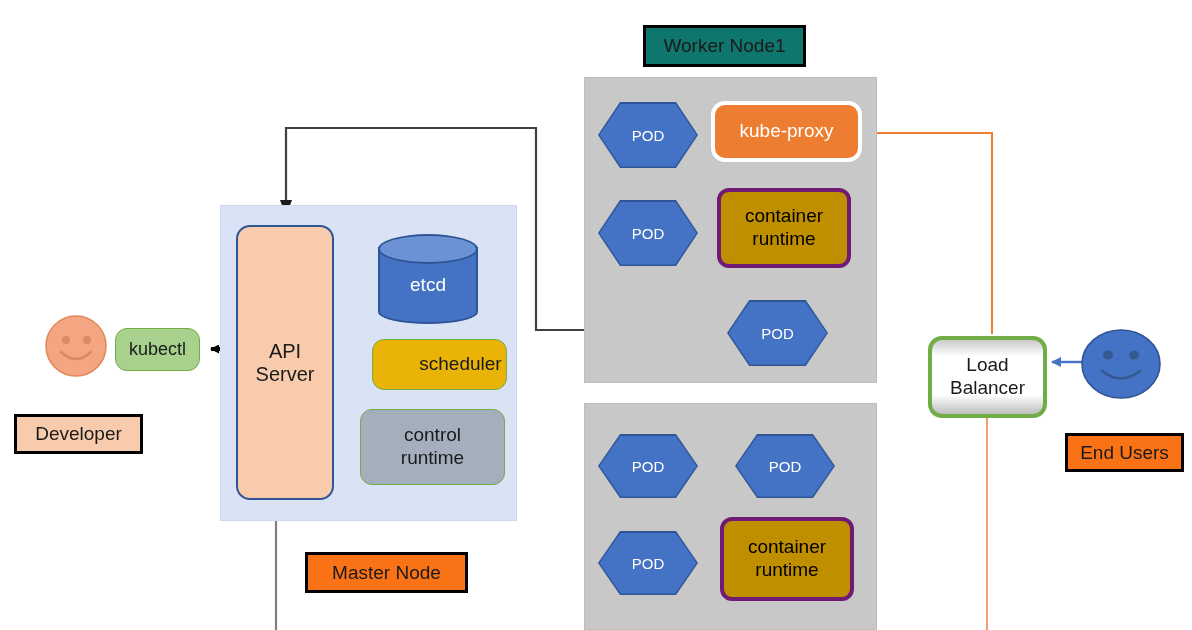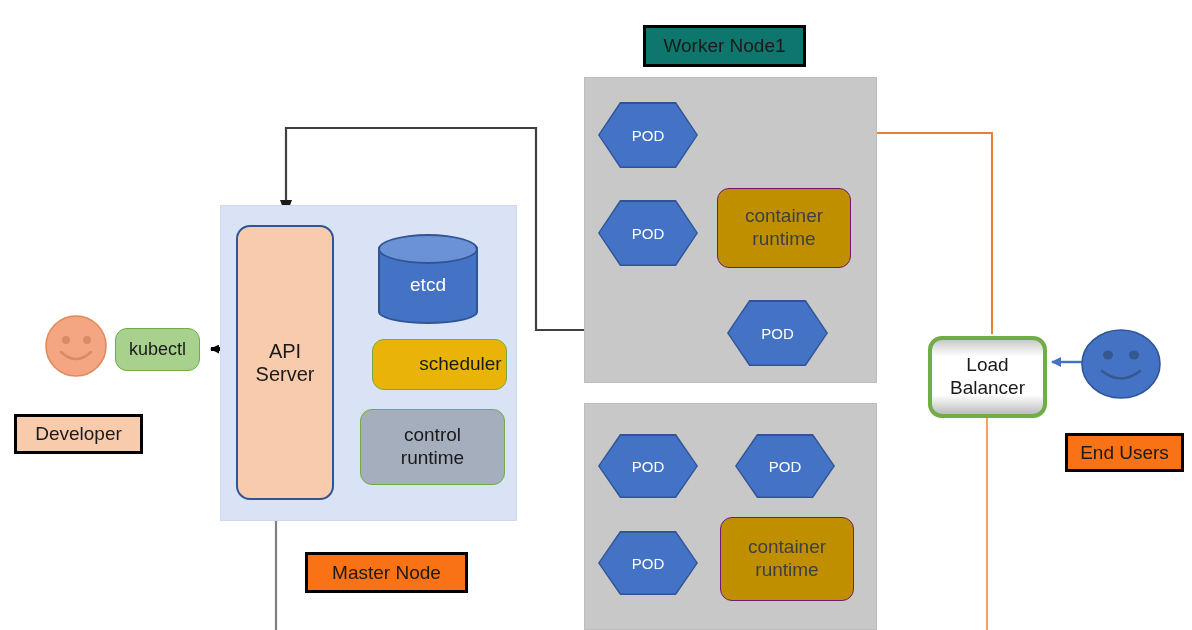--- a/index.html
+++ b/index.html
@@ -21,21 +21,21 @@
     border-radius:12px;font-size:19px;line-height:1.2;
   }
   .api-server{
     background:#f8cbad;border:2px solid #2f5597;border-radius:14px;
     color:#1a1a1a;font-size:20px;
   }
   .sched{background:#eab308;border:1px solid #70ad47;color:#1a1a1a;padding-left:42px;}
   .ctrl{background:#a5aebc;border:1px solid #70ad47;color:#1a1a1a;}
   .kubectl{background:#a9d18e;border:1px solid #70ad47;color:#1a1a1a;font-size:18px;}
   .kubelet{background:#a9d18e;border:1px solid #70ad47;color:#1a1a1a;font-size:20px;}
-  .runtime{background:#bf8f00;border:1px solid #701a75;color:#404040;}
+  .runtime{background:#bf8f00;border:4px solid #701a75;color:#000000;}
   .kube-proxy{
     background:#ed7d31;border:4px solid #ffffff;color:#ffffff;
     border-radius:14px;box-shadow:0 0 0 0px rgba(0,0,0,0);
   }
   .lb{
     background:linear-gradient(to bottom,#c9c9c9 0%,#ffffff 22%,#ffffff 74%,#bdbdbd 100%);
     border:4px solid #70ad47;border-radius:14px;color:#1a1a1a;font-size:19px;
   }
   .label-green{background:#0f766e;}
   .label-blue{background:#f97316;margin-top:25px;}
@@ -138,20 +138,23 @@
   <div class="pod-wrap" style="left:598px;top:200px;width:100px;height:66px;">
     <div class="pod-border"></div>
     <div class="pod-fill">POD</div>
   </div>
 
   <div class="pod-wrap" style="left:727px;top:300px;width:101px;height:66px;">
     <div class="pod-border"></div>
     <div class="pod-fill">POD</div>
   </div>
 
+  <div class="abs rounded-box kube-proxy" style="left:711px;top:101px;width:151px;height:61px;">
+    <span>kube-proxy</span>
+  </div>
 
   <div class="abs rounded-box runtime" style="left:717px;top:188px;width:134px;height:80px;flex-direction:column;">
     <span>container</span>
     <span>runtime</span>
   </div>
 
 
   <div class="abs node-panel" style="left:584px;top:403px;width:293px;height:227px;"></div>
 
   <div class="pod-wrap" style="left:598px;top:434px;width:100px;height:64px;">

